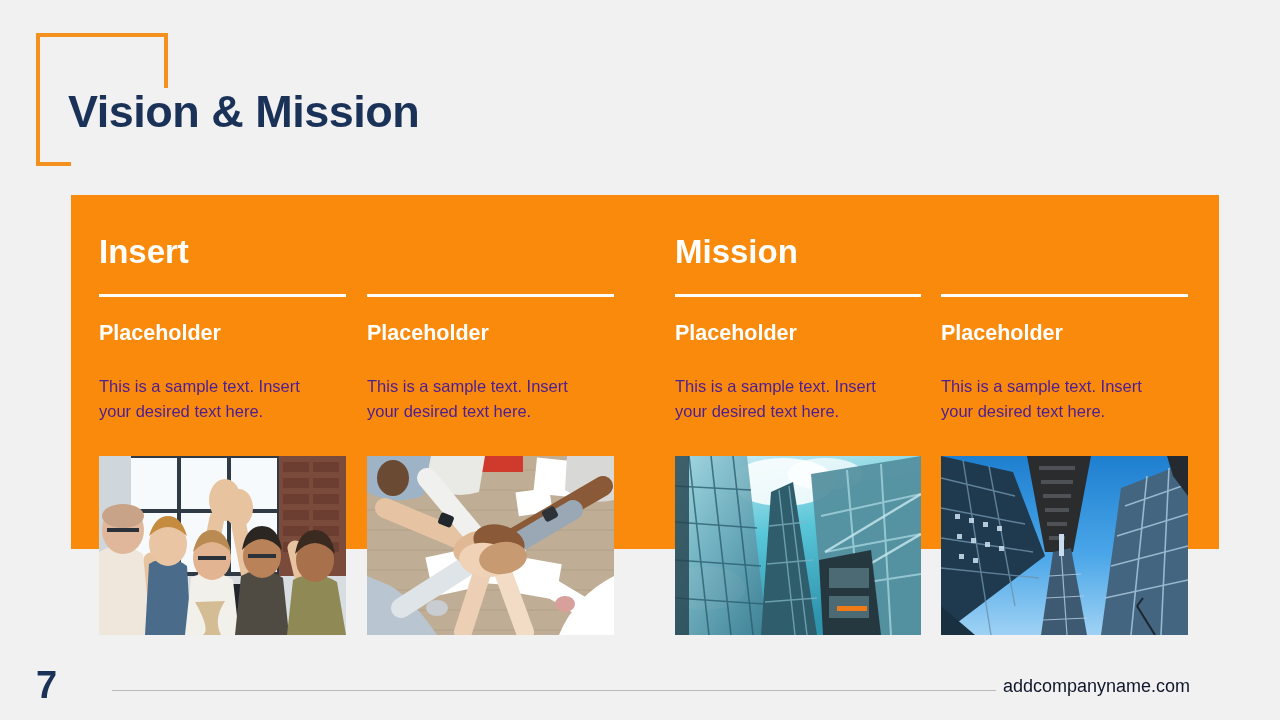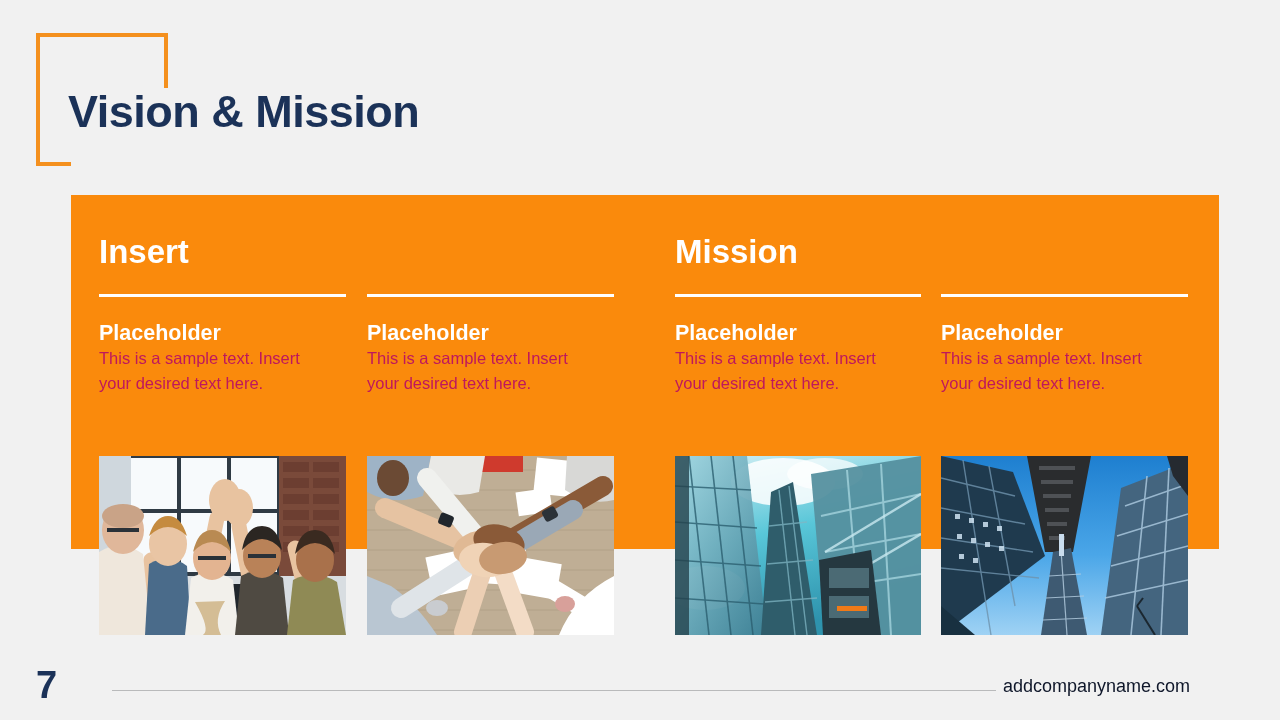--- a/index.html
+++ b/index.html
@@ -112,27 +112,27 @@
   .col-1 { left: 99px; }
   .col-2 { left: 367px; }
   .col-3 { left: 675px; }
   .col-4 { left: 941px; }
 
   .col-title {
     font-size: 21.5px;
     font-weight: bold;
     color: #ffffff;
     line-height: 1.1;
-    margin: 0 0 0 0;
+    margin: 0 0 28px 0;
     white-space: nowrap;
   }
   .col-body {
     font-size: 16.5px;
     line-height: 25px;
-    color: #be185d;
+    color: #4c1d95;
     margin: 0;
     max-width: 228px;
   }
 
   
   .photo {
     position: absolute;
     top: 456px;
     width: 247px;
     height: 179px;

